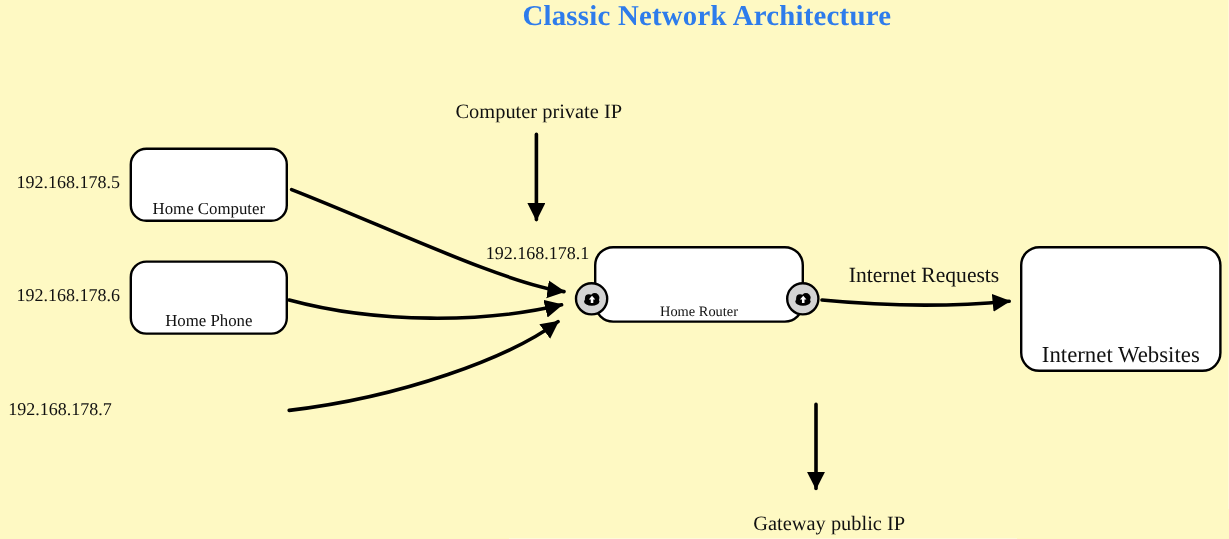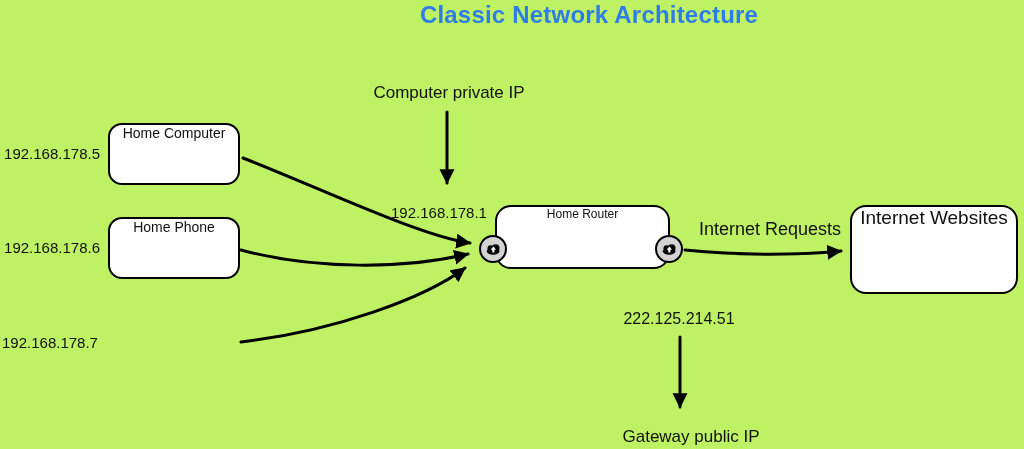--- a/index.html
+++ b/index.html
@@ -1,43 +1,43 @@
 <!DOCTYPE html>
 <html style="--c-title: #2E7CEB; --c-line: #000000; --c-box_fill: #ffffff; --c-box_border: #000000; --c-port_fill: #d3d3d3;"><head>
 <meta charset="utf-8">
 <style>
   :root{
     --c-title:#2E7CEB; --c-line:#000000; --c-box_fill:#ffffff;
     --c-box_border:#000000; --c-port_fill:#d3d3d3;
   }
   html,body{margin:0;padding:0;background:#fff;}
   .canvas{
-    position:relative;width:1024px;height:449px;background:#bef264;overflow:hidden;
-    font-family:Liberation Sans, sans-serif;color:#111;
+    position:relative;width:1024px;height:449px;background:#fef9c3;overflow:hidden;
+    font-family:Liberation Serif, serif;color:#111;
   }
   .wires{position:absolute;left:0;top:0;z-index:2;}
   .abs{position:absolute;white-space:nowrap;}
   .title{
     top:1px;left:589px;transform:translateX(-50%);
     font-size:24px;font-weight:bold;color:var(--c-title);letter-spacing:.2px;z-index:4;
   }
   .node{
-    position:absolute;display:flex;align-items:flex-start;justify-content:center;
+    position:absolute;display:flex;align-items:flex-end;justify-content:center;
     background:var(--c-box_fill);border:2px solid var(--c-box_border);
     border-radius:14px;z-index:1;box-sizing:border-box;text-align:center;
   }
   .device{left:108px;width:132px;height:62px;font-size:14px;}
   .dev-0{top:123px;} .dev-1{top:217px;} .dev-2{top:311px;}
   .router{left:495px;top:205px;width:175px;height:64px;font-size:12px;border-radius:16px;}
-  .internet{left:850px;top:205px;width:168px;height:89px;font-size:19px;border-radius:16px;}
+  .internet{left:850px;top:205px;width:168px;height:105px;font-size:19px;border-radius:16px;}
   .ip-left{left:0;width:100px;text-align:right;font-size:15px;z-index:3;}
   .ip-0{top:145px;} .ip-1{top:239px;} .ip-2{top:334px;text-align:center;}
   .gw-private{top:83px;left:449px;transform:translateX(-50%);font-size:17px;z-index:3;}
   .gw-public{top:427px;left:691px;transform:translateX(-50%);font-size:17px;z-index:3;}
-  .ip-private{top:204px;left:391px;width:100px;font-size:15px;z-index:3;}
+  .ip-private{top:204px;left:391px;width:100px;text-align:right;font-size:15px;z-index:3;}
   .ip-public{top:310px;left:679px;transform:translateX(-50%);font-size:16px;z-index:3;}
   .req-label{top:219px;left:770px;transform:translateX(-50%);font-size:18px;z-index:3;}
   .port{
     position:absolute;width:28px;height:28px;border-radius:50%;box-sizing:border-box;
     background:var(--c-port_fill);border:2px solid var(--c-box_border);
     display:flex;align-items:center;justify-content:center;z-index:3;
   }
   .port-left{left:479px;top:235px;}
   .port-right{left:655px;top:235px;}
 </style>
@@ -102,16 +102,15 @@
       <path d="M11.8 7.8 L15.6 12.2 H13.3 V16.3 H10.3 V12.2 H8 Z" fill="#fff"></path>
     </svg>
   </div>
 
   <div class="abs req-label">Internet Requests</div>
 
   <div class="node internet">
     <span>Internet Websites</span>
   </div>
 
-  <div class="abs ip-public">222.125.214.51</div>
   <div class="abs gw-public">Gateway public IP</div>
 
 </div>
 
 </body></html>

